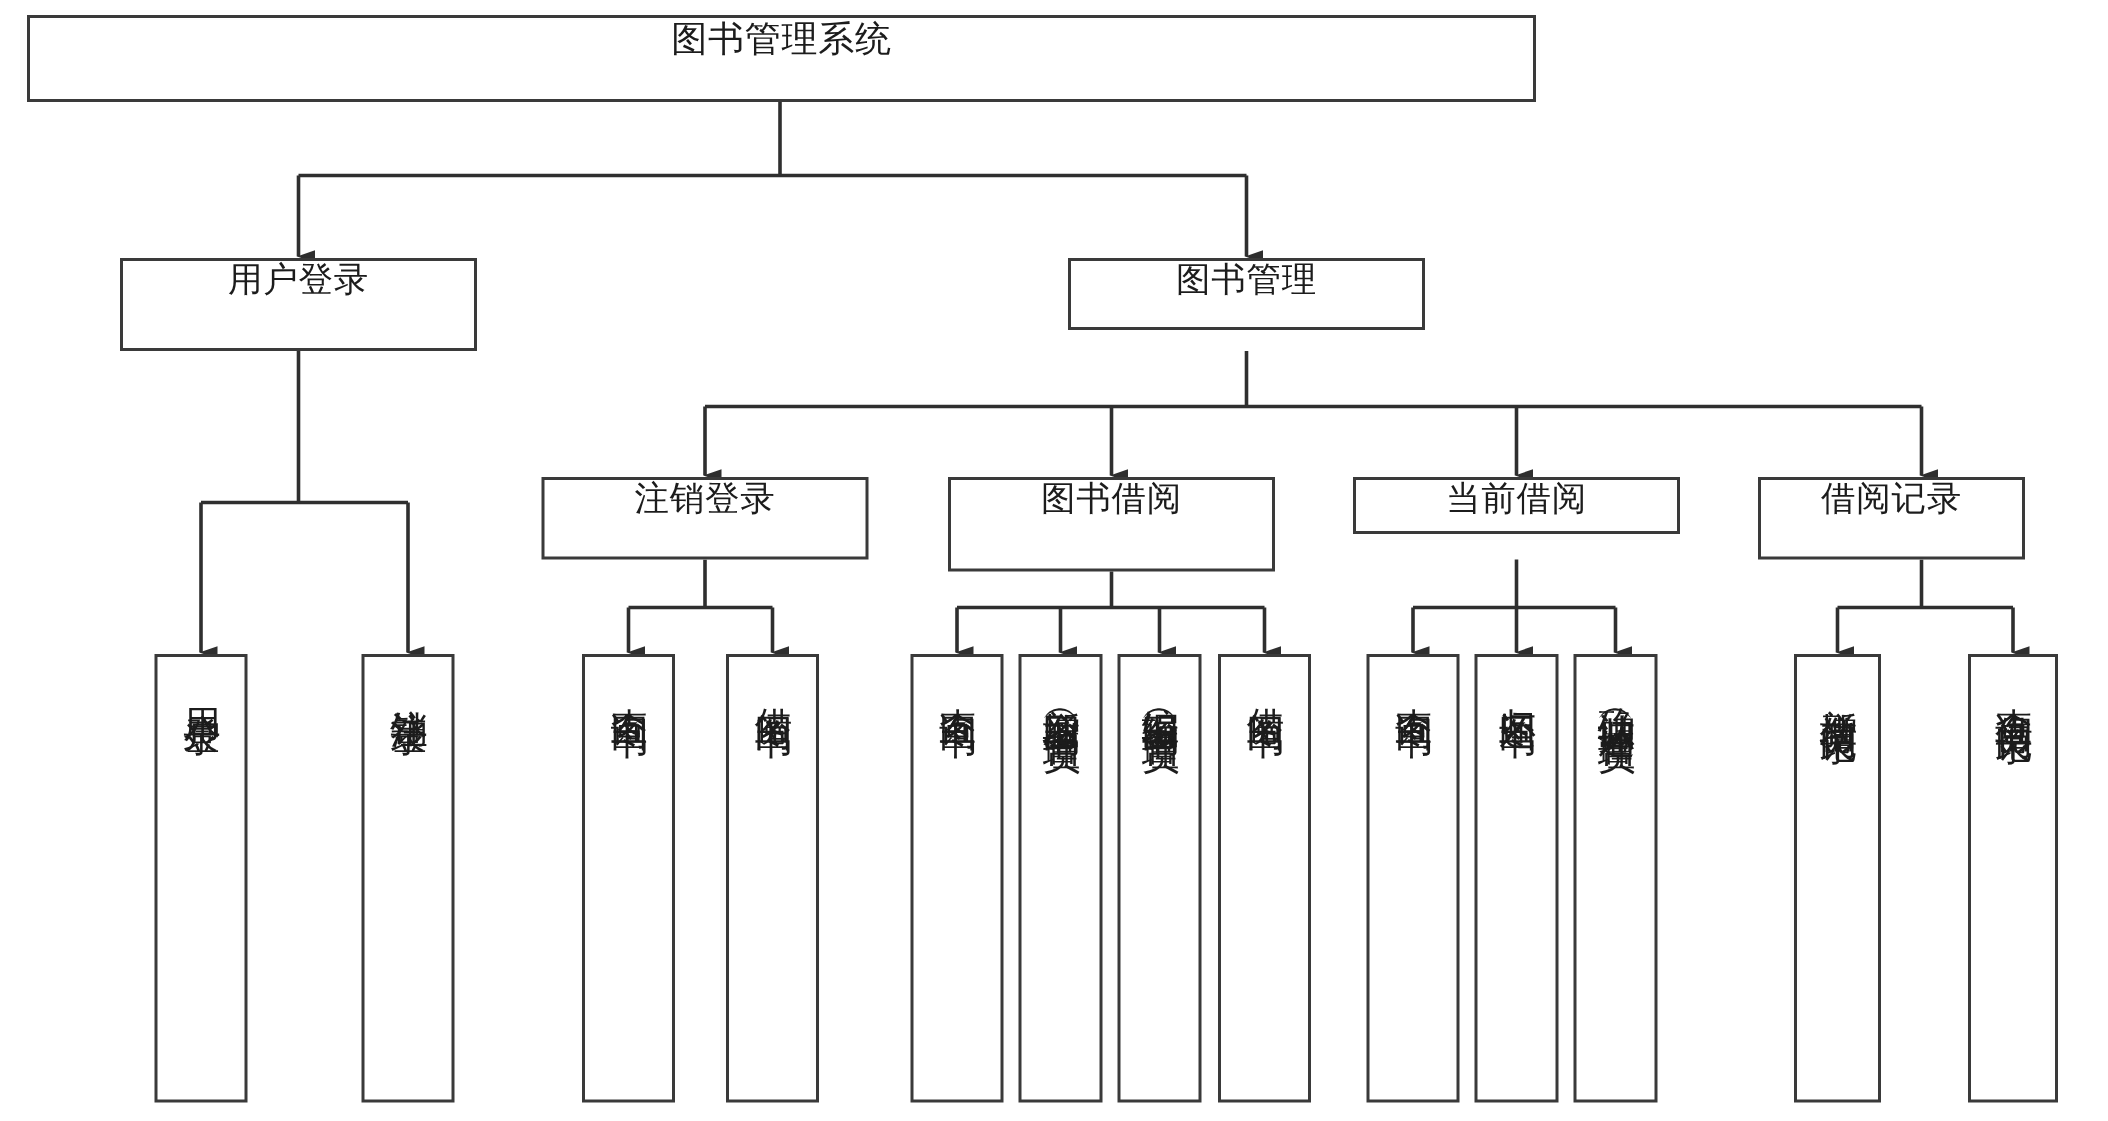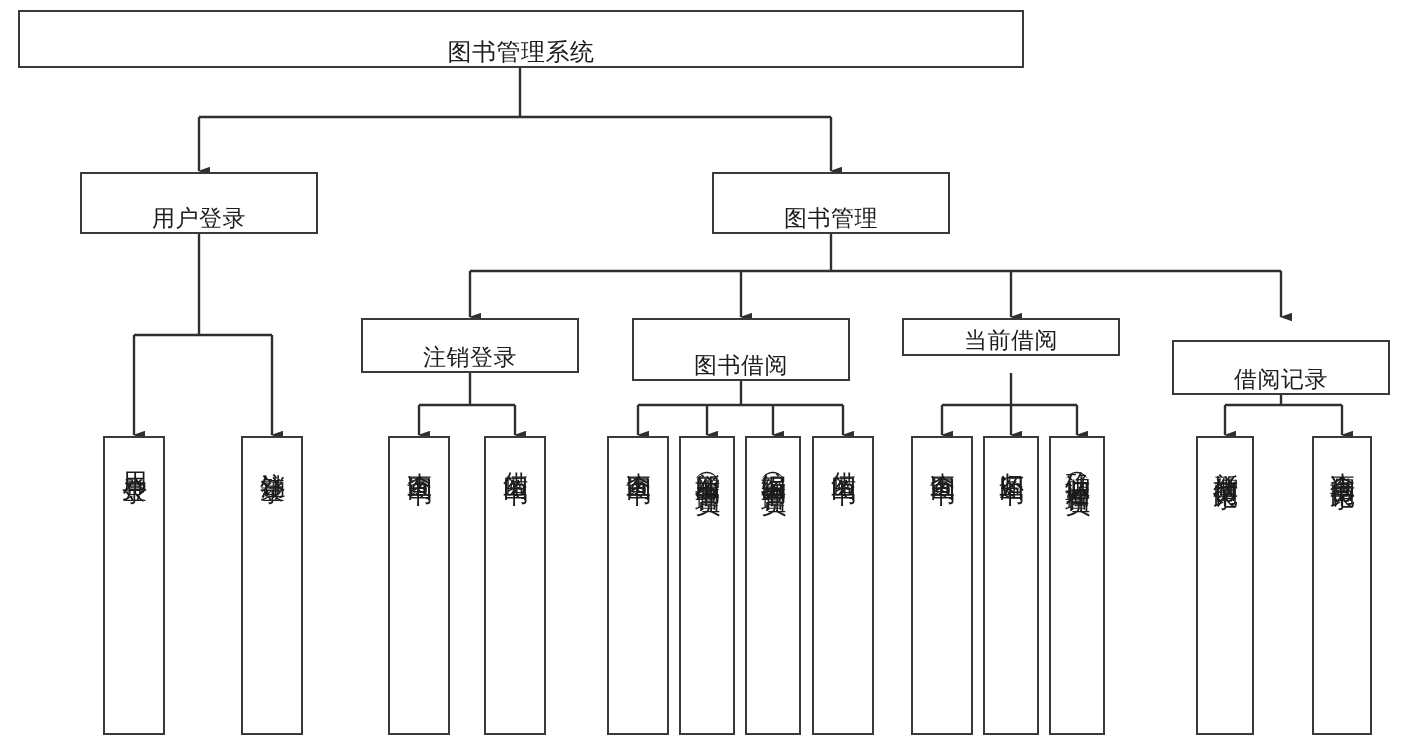--- a/index.html
+++ b/index.html
@@ -25,21 +25,21 @@
     width: 1405px;
     height: 747px;
     pointer-events: none;
   }
   .node {
     position: absolute;
     box-sizing: border-box;
     background: #ffffff;
     border: 2px solid #3a3a3a;
     display: flex;
-    align-items: flex-end;
+    align-items: flex-start;
     justify-content: center;
     color: #1c1c1c;
   }
   .node-label {
     display: block;
     text-align: center;
     line-height: 1.18;
     letter-spacing: 0.5px;
     white-space: pre-wrap;
   }
@@ -121,33 +121,33 @@
       </g>
   </svg>
 
   <div id="node-layer">
       <div class="node horizontal root" id="node-root" style="left: 18px; top: 10px; width: 1006px; height: 58px;">
         <span class="node-label">图书管理系统</span>
       </div>
       <div class="node horizontal" id="node-user-login" style="left: 80px; top: 172px; width: 238px; height: 62px;">
         <span class="node-label">用户登录</span>
       </div>
-      <div class="node horizontal" id="node-book-manage" style="left: 712px; top: 172px; width: 238px; height: 62px;">
+      <div class="node horizontal" id="node-book-manage" style="left: 712px; top: 172px; width: 238px; height: 48px;">
         <span class="node-label">图书管理</span>
       </div>
       <div class="node horizontal" id="node-new-book-recommend" style="left: 361px; top: 318px; width: 218px; height: 55px;">
         <span class="node-label">注销登录</span>
       </div>
       <div class="node horizontal" id="node-book-borrow" style="left: 632px; top: 318px; width: 218px; height: 63px;">
         <span class="node-label">图书借阅</span>
       </div>
       <div class="node horizontal" id="node-current-borrow" style="left: 902px; top: 318px; width: 218px; height: 38px;">
         <span class="node-label">当前借阅</span>
       </div>
-      <div class="node horizontal" id="node-borrow-record" style="left: 1172px; top: 318px; width: 218px; height: 55px; margin-top: 22px;">
+      <div class="node horizontal" id="node-borrow-record" style="left: 1172px; top: 318px; width: 178px; height: 55px;">
         <span class="node-label">借阅记录</span>
       </div>
       <div class="node vertical" id="node-leaf-user-login" style="left: 103px; top: 436px; width: 62px; height: 299px;">
         <span class="node-label">用户登录</span>
       </div>
       <div class="node vertical" id="node-leaf-logout" style="left: 241px; top: 436px; width: 62px; height: 299px;">
         <span class="node-label">注销登录</span>
       </div>
       <div class="node vertical" id="node-leaf-query-book-1" style="left: 388px; top: 436px; width: 62px; height: 299px;">
         <span class="node-label">查询图书</span>

